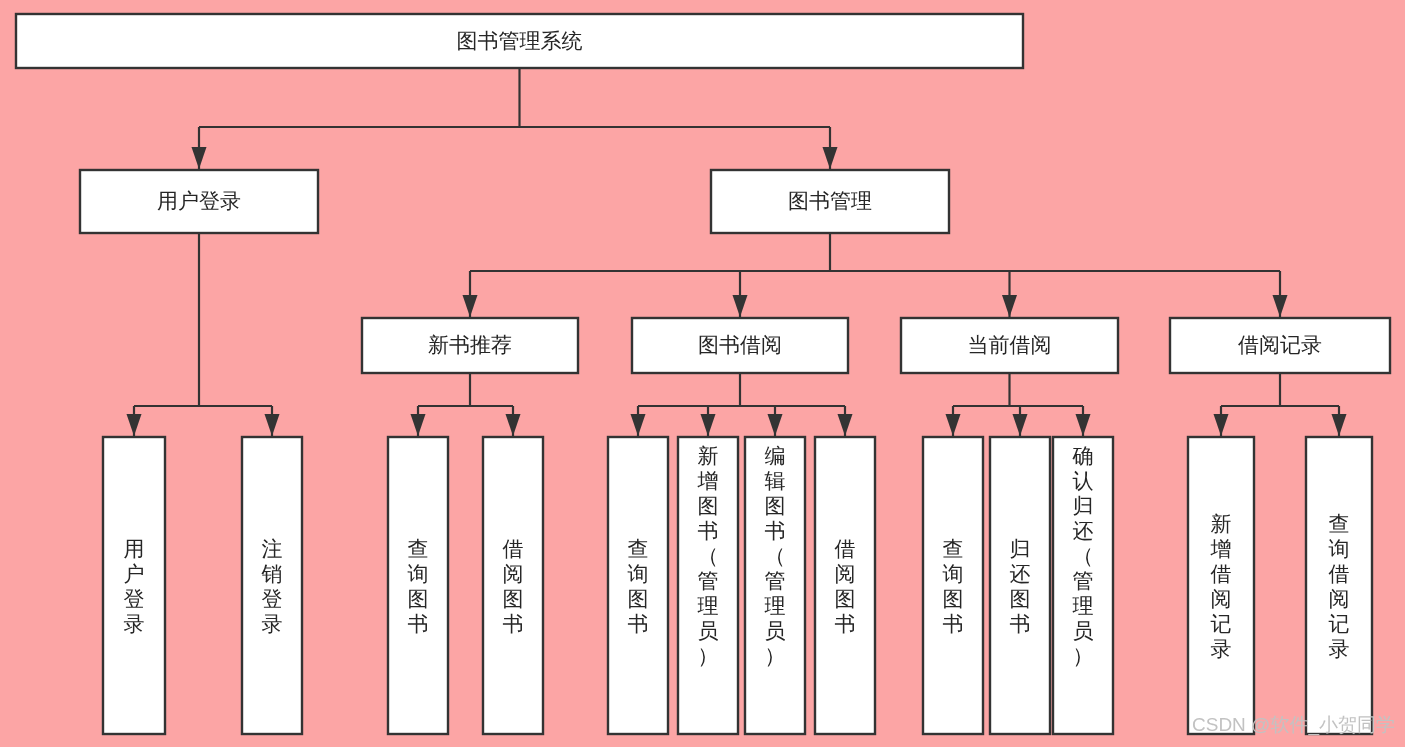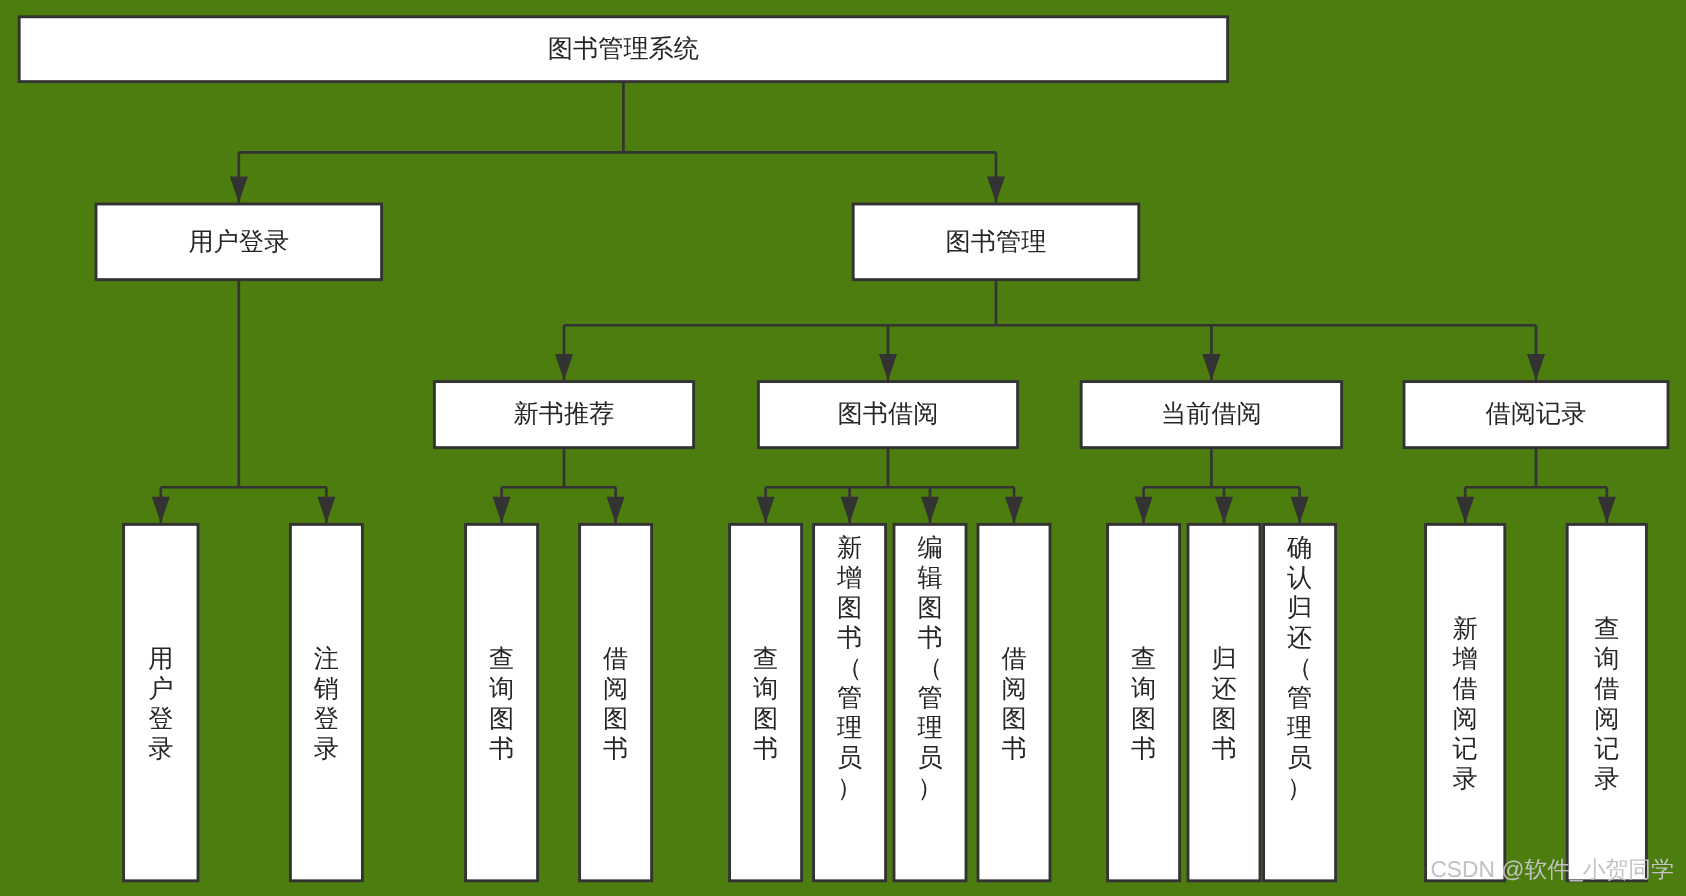--- a/index.html
+++ b/index.html
@@ -8,21 +8,21 @@
     padding: 0;
     background: #ffffff;
   }
   body {
     font-family: "Liberation Sans", "DejaVu Sans", sans-serif;
   }
   #diagram-root {
     position: relative;
     width: 1405px;
     height: 747px;
-    background: #4d7c0f;
+    background: #fca5a5;
     overflow: hidden;
   }
   svg.diagram-canvas {
     position: absolute;
     left: 0;
     top: 0;
     width: 1405px;
     height: 747px;
     display: block;
   }

